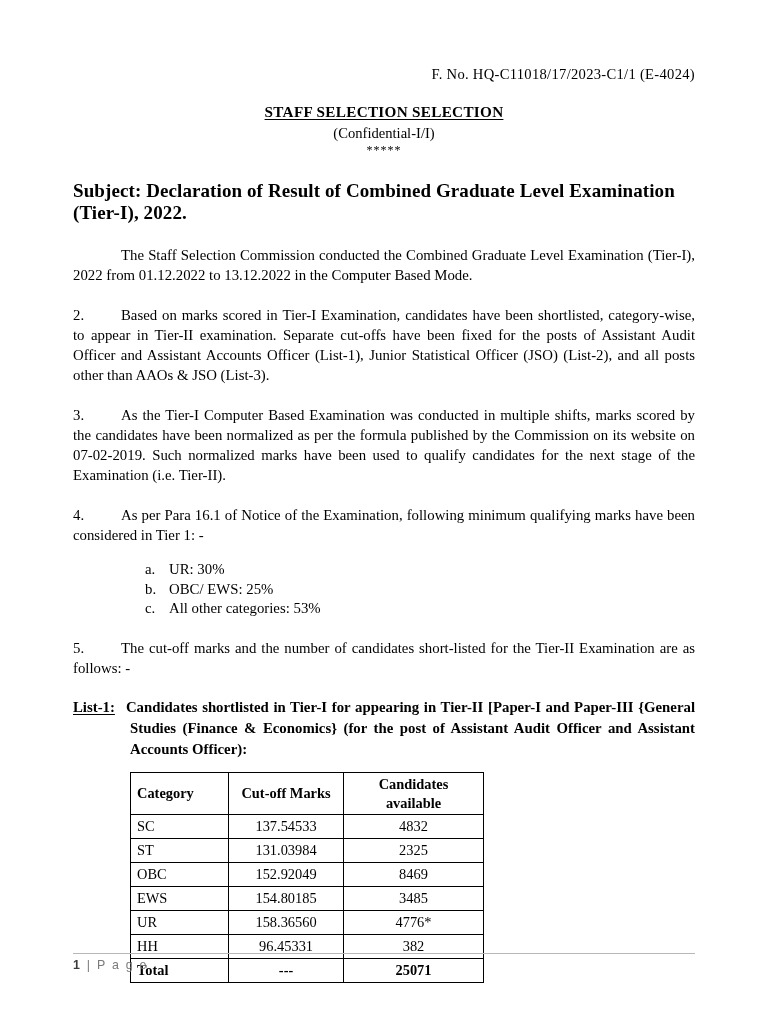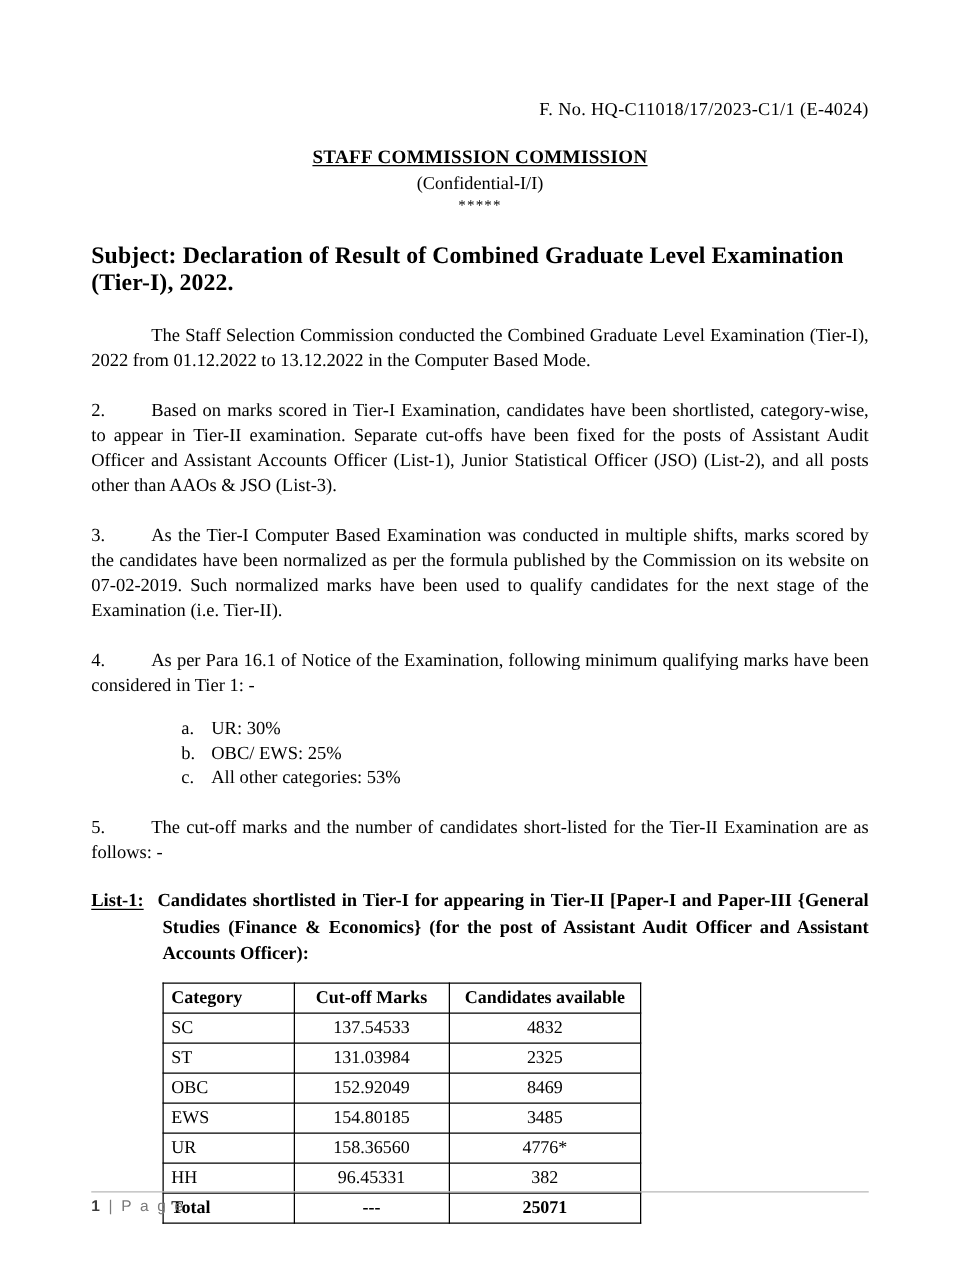--- a/index.html
+++ b/index.html
@@ -13,21 +13,21 @@
     font-family: "Liberation Serif", "DejaVu Serif", serif;
     color: #000000;
     -webkit-font-smoothing: antialiased;
   }
 
   .page {
     position: relative;
     width: 768px;
     height: 1024px;
     box-sizing: border-box;
-    padding: 14px 73px;
+    padding: 0 73px;
   }
 
   
   .fileno {
     text-align: right;
     font-size: 14.6px;
     padding-top: 66px;
     letter-spacing: 0.02em;
   }
 
@@ -115,21 +115,21 @@
     width: 11px;
   }
 
   
   .tbl-wrap {
     margin-top: 12px;
     padding-left: 57px;
   }
   table.cutoff {
     border-collapse: collapse;
-    width: 383px;
+    width: 354px;
     font-size: 14.4px;
   }
   table.cutoff th,
   table.cutoff td {
     border: 1px solid #000000;
     padding: 2px 6px;
     line-height: 1.28;
     height: 19px;
   }
   table.cutoff th {
@@ -170,21 +170,21 @@
   }
 </style>
 </head>
 <body>
 
 <div class="page">
 
   <div class="fileno">F. No. HQ-C11018/17/2023-C1/1 (E-4024)</div>
 
   <div class="org-block">
-    <div class="org-title">STAFF COMMISSION COMMISSION</div>
+    <div class="org-title">STAFF SELECTION SELECTION</div>
     <div class="org-sub">(Confidential-I/I)</div>
     <div class="org-stars">*****</div>
   </div>
 
   <div class="subject">Subject: Declaration of Result of Combined Graduate Level Examination (Tier-I), 2022.</div>
 
   <p class="para first">The Staff Selection Commission conducted the Combined Graduate Level Examination (Tier-I), 2022 from 01.12.2022 to 13.12.2022 in the Computer Based Mode.</p>
 
   <p class="para">
     <span class="num">2.</span><span>Based on marks scored in Tier-I Examination, candidates have been shortlisted, category-wise, to appear in Tier-II examination. Separate cut-offs have been fixed for the posts of Assistant Audit Officer and Assistant Accounts Officer (List-1), Junior Statistical Officer (JSO) (List-2), and all posts other than AAOs &amp; JSO (List-3).</span>

